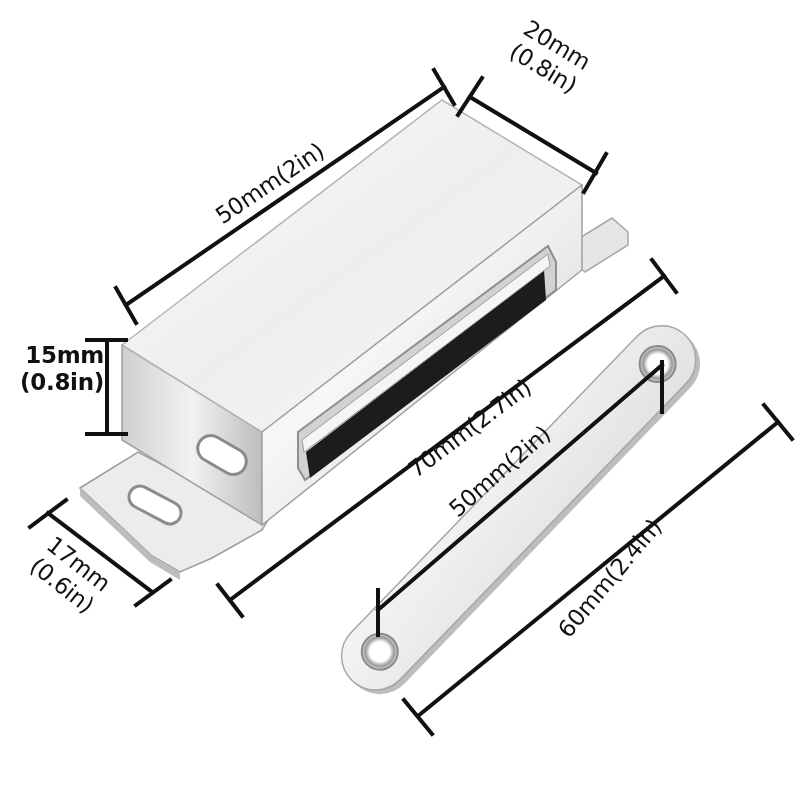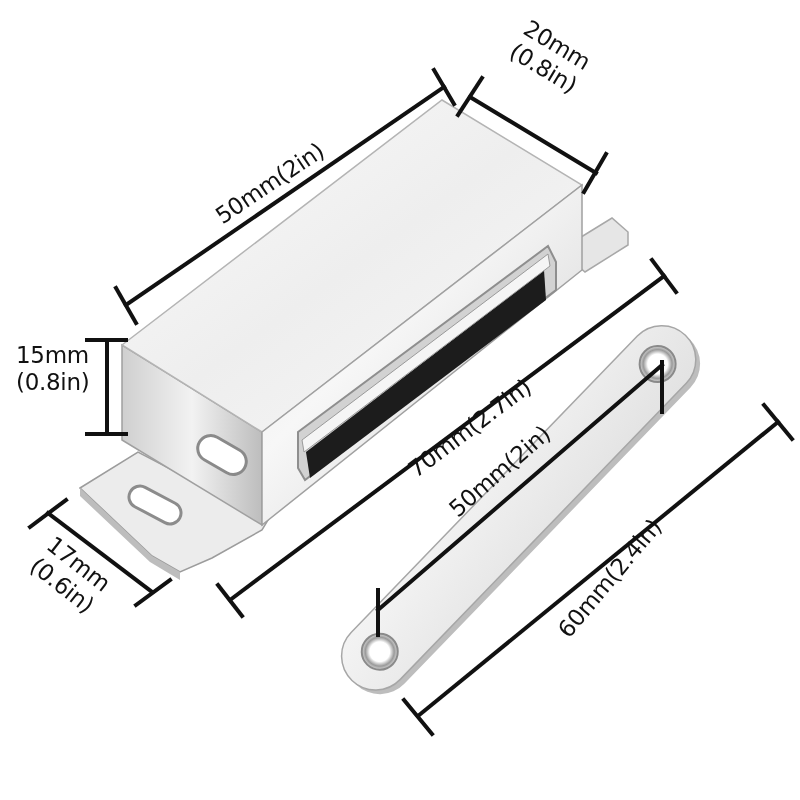--- a/index.html
+++ b/index.html
@@ -130,21 +130,21 @@
 
   <div class="dim-label" style="left:170px; top:170px; width:200px; transform: rotate(-34deg);">
     <span>50mm(2in)</span>
   </div>
 
   <div class="dim-label" style="left:490px; top:30px; width:120px; transform: rotate(31deg);">
     <div>20mm</div>
     <div>(0.8in)</div>
   </div>
 
-  <div class="dim-label" style="left:16px; top:342px; width:100px; text-align:left;">
+  <div class="dim-label" style="left:4px; top:342px; width:100px; text-align:right;font-weight:bold;">
     <div>15mm</div>
     <div>(0.8in)</div>
   </div>
 
   <div class="dim-label" style="left:10px; top:548px; width:120px; transform: rotate(38deg);">
     <div>17mm</div>
     <div>(0.6in)</div>
   </div>
 
   <div class="dim-label" style="left:370px; top:415px; width:200px; transform: rotate(-37deg);">

